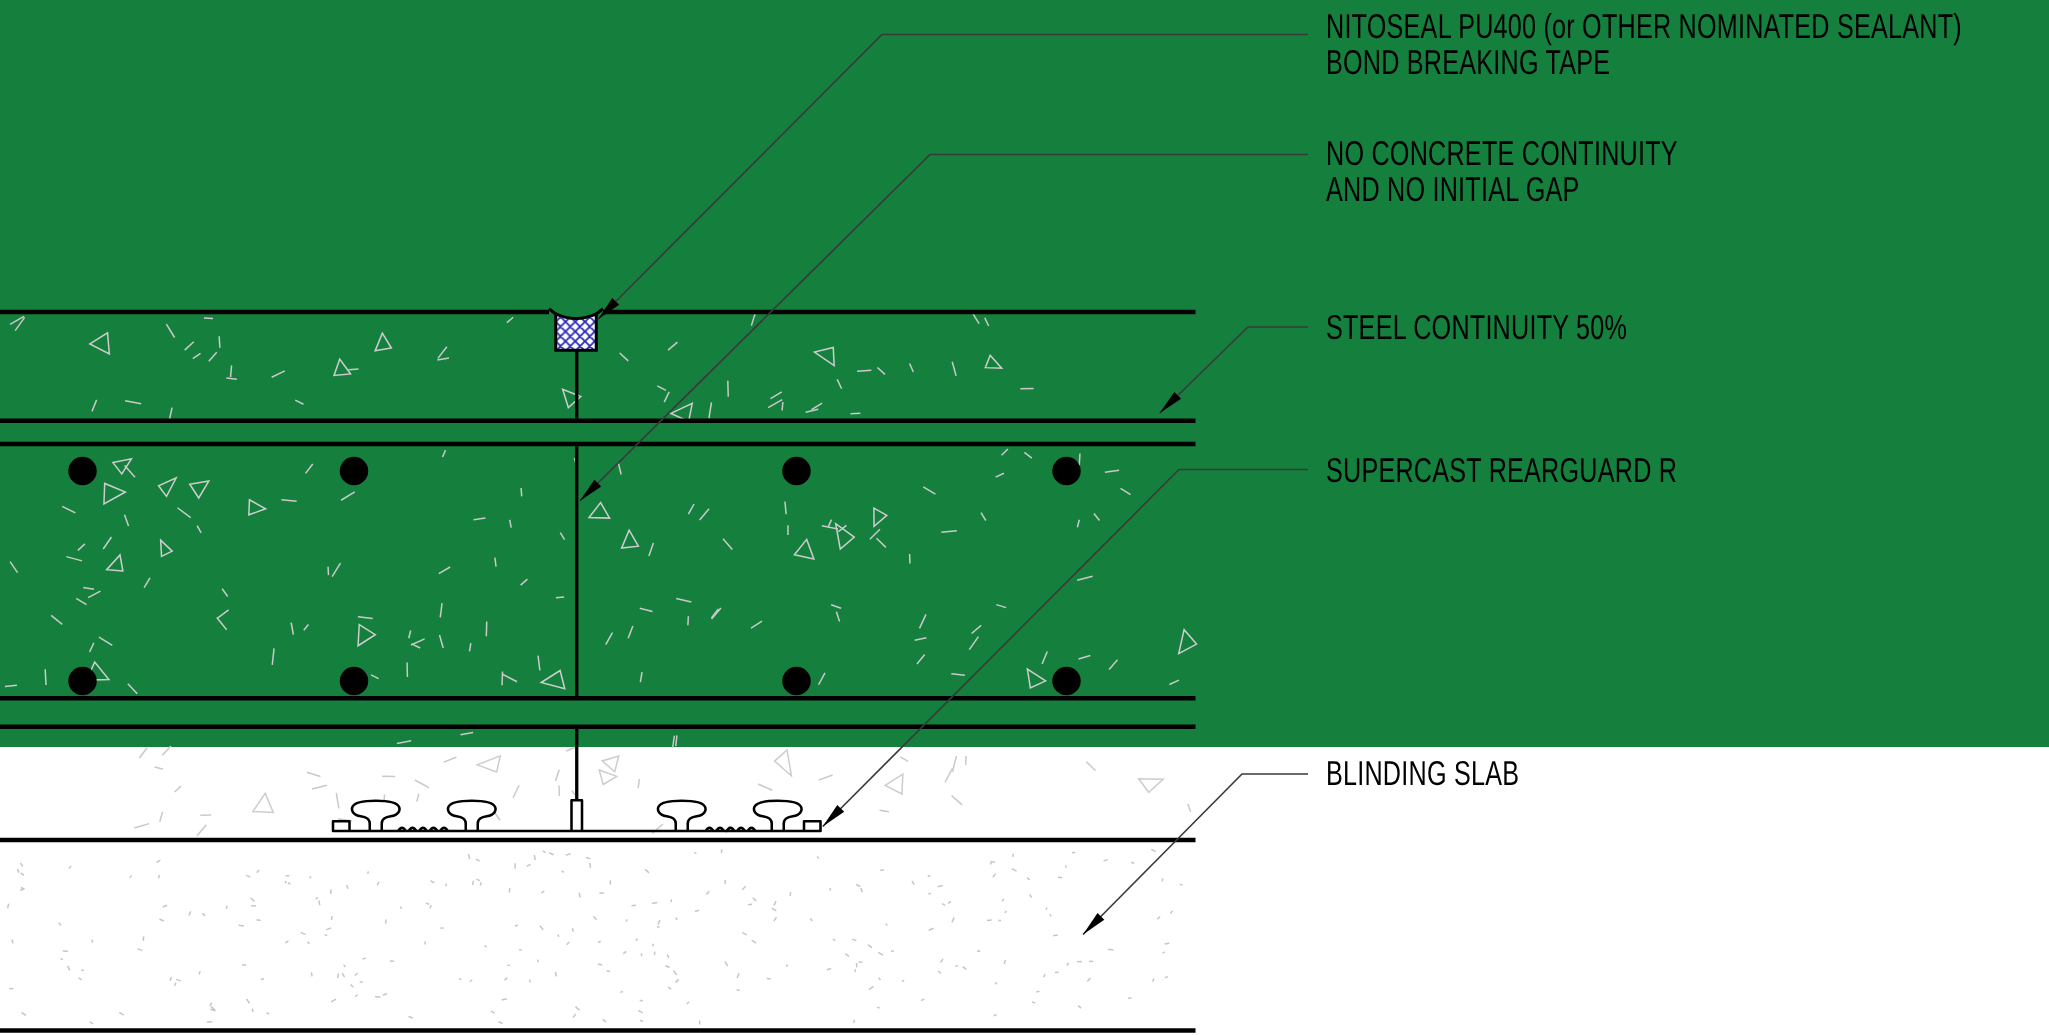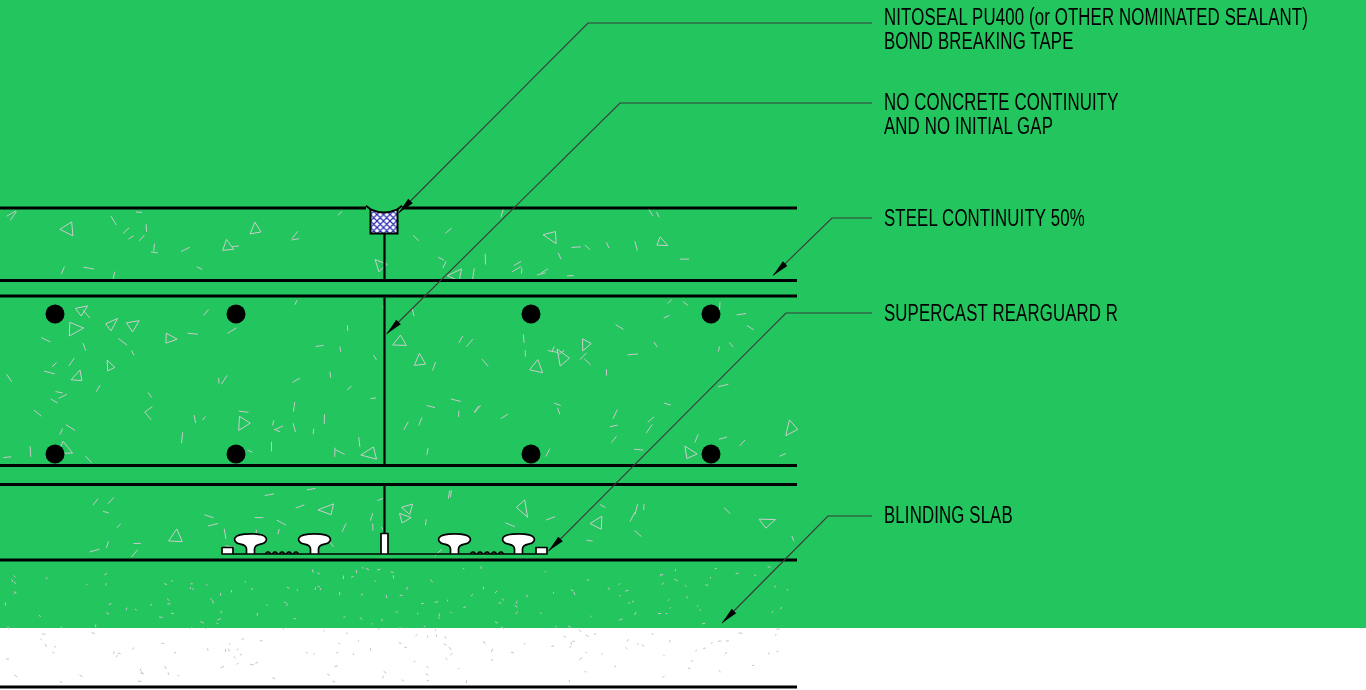--- a/index.html
+++ b/index.html
@@ -1,17 +1,17 @@
 <!DOCTYPE html>
 <html><head>
 <meta charset="utf-8">
 <style>
   html,body{margin:0;padding:0;background:#fff;}
   body{width:1366px;height:690px;overflow:hidden;}
-  .stage{position:relative;width:1366px;height:628px;background:#22c55e;
+  .stage{position:relative;width:1366px;height:498px;background:#15803d;
          font-family:"Liberation Sans",sans-serif;}
   .stage svg{position:absolute;left:0;top:0;}
   .labels{position:absolute;left:0;top:0;width:1366px;height:690px;pointer-events:none;}
   .label{position:absolute;left:884px;color:#000;font-size:23px;line-height:24px;
          white-space:nowrap;transform:scaleX(0.73);transform-origin:left top;
          letter-spacing:0.2px;}
   .label div{min-height:24px;}
 </style>
 </head>
 <body>

